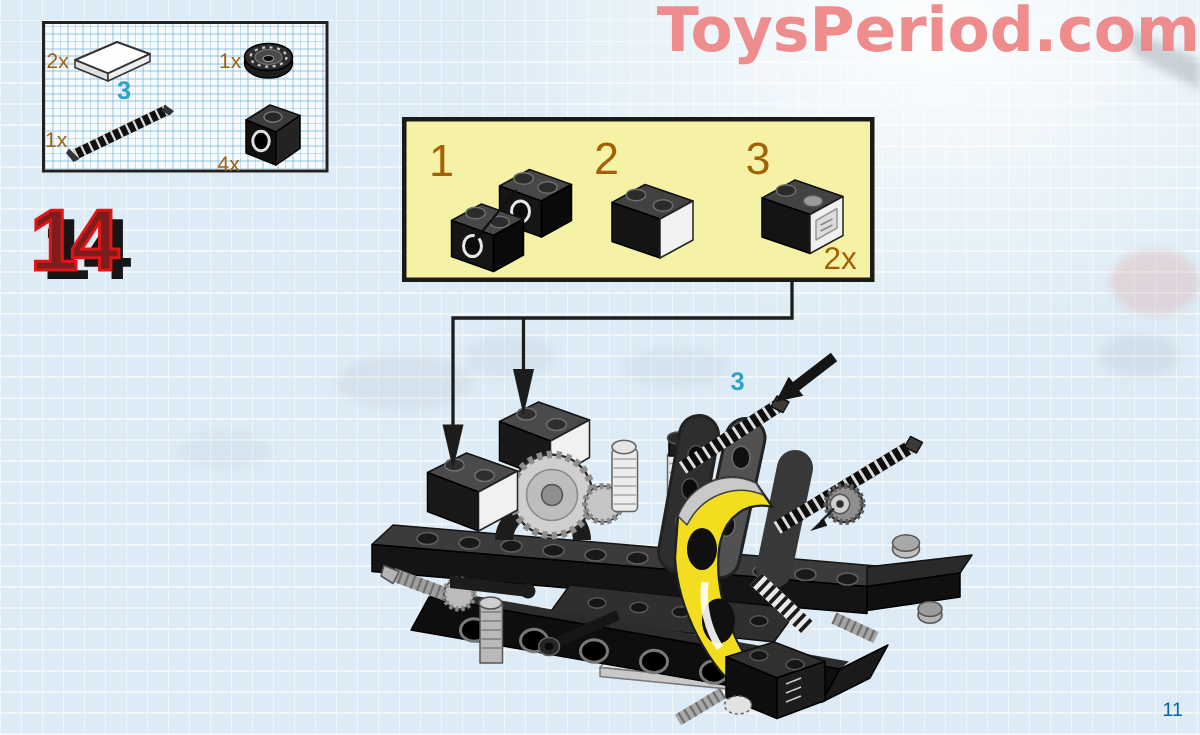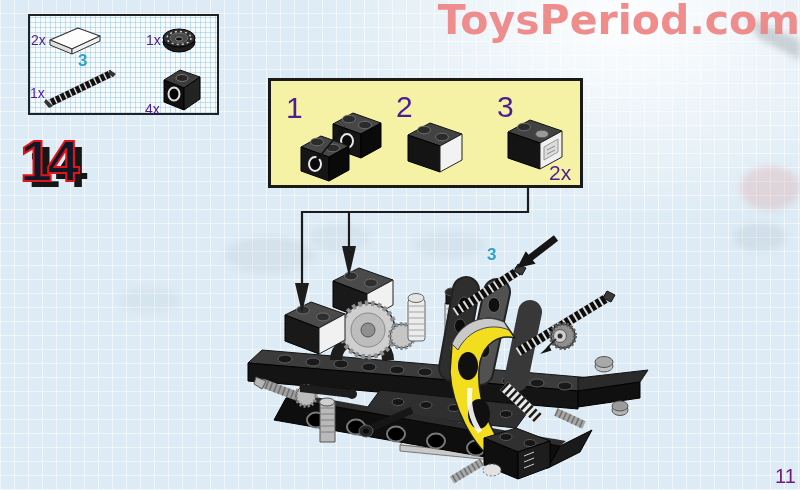--- a/index.html
+++ b/index.html
@@ -22,37 +22,37 @@
       repeating-linear-gradient(90deg, rgba(120,180,215,0.38) 0 1px, transparent 1px 5px);
     z-index:1;
   }
   #callout-box{
     left:268px;top:78px;width:309px;height:104px;
     border:3px solid #1a1a1a;
     background:#f6f2a5;
     z-index:1;
   }
   #overlay{position:absolute;left:0;top:0;width:800px;height:490px;z-index:2;pointer-events:none;}
-  .lbl{position:absolute;color:#4c1d95;z-index:3;line-height:1;white-space:nowrap;}
+  .lbl{position:absolute;color:#a16207;z-index:3;line-height:1;white-space:nowrap;}
   .qty{font-size:14px;}
   .cyan{color:#2ea2c8;font-weight:bold;}
   .stepnum{font-size:30px;}
   #watermark{
     position:absolute;right:0;top:-4px;z-index:4;
     font-family:"DejaVu Sans",sans-serif;font-weight:bold;font-size:41px;
     color:rgba(238,131,131,0.92);letter-spacing:0px;
   }
   #step-number{
     position:absolute;left:20px;top:127px;z-index:3;
     font-family:"Liberation Sans",sans-serif;font-weight:bold;
-    font-size:58px;letter-spacing:-5px;color:#0f172a;
+    font-size:58px;letter-spacing:-5px;color:#7f1d1d;
     -webkit-text-stroke:2px #e01518;
     text-shadow:8px 6px 0 #161616;
   }
-  #page-number{left:775px;top:466px;font-size:20px;color:#701a75;}
+  #page-number{left:775px;top:466px;font-size:13px;color:#0369a1;}
 </style>
 </head>
 <body>
 
 <div id="parts-box" class="box"></div>
 
 <div id="callout-box" class="box"></div>
 
 <svg id="overlay" viewBox="0 0 800 490">
   <defs>

